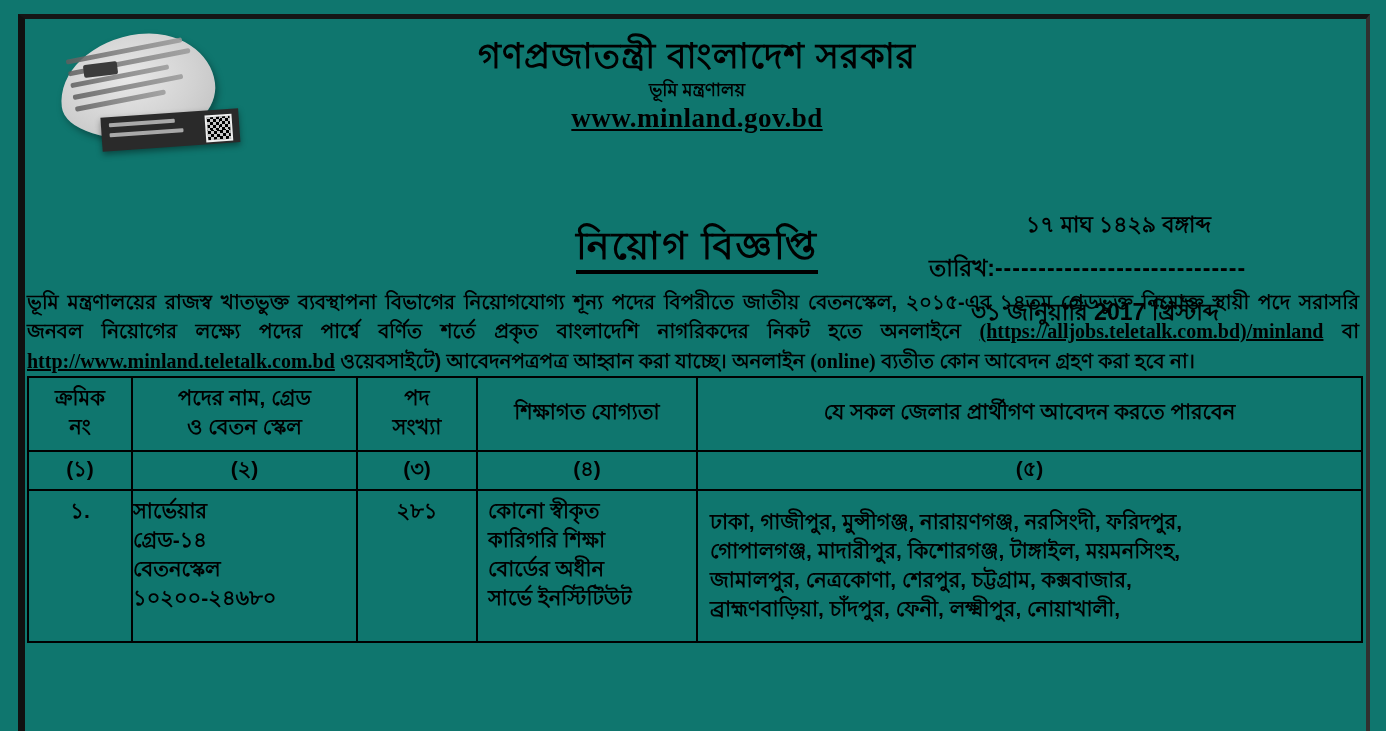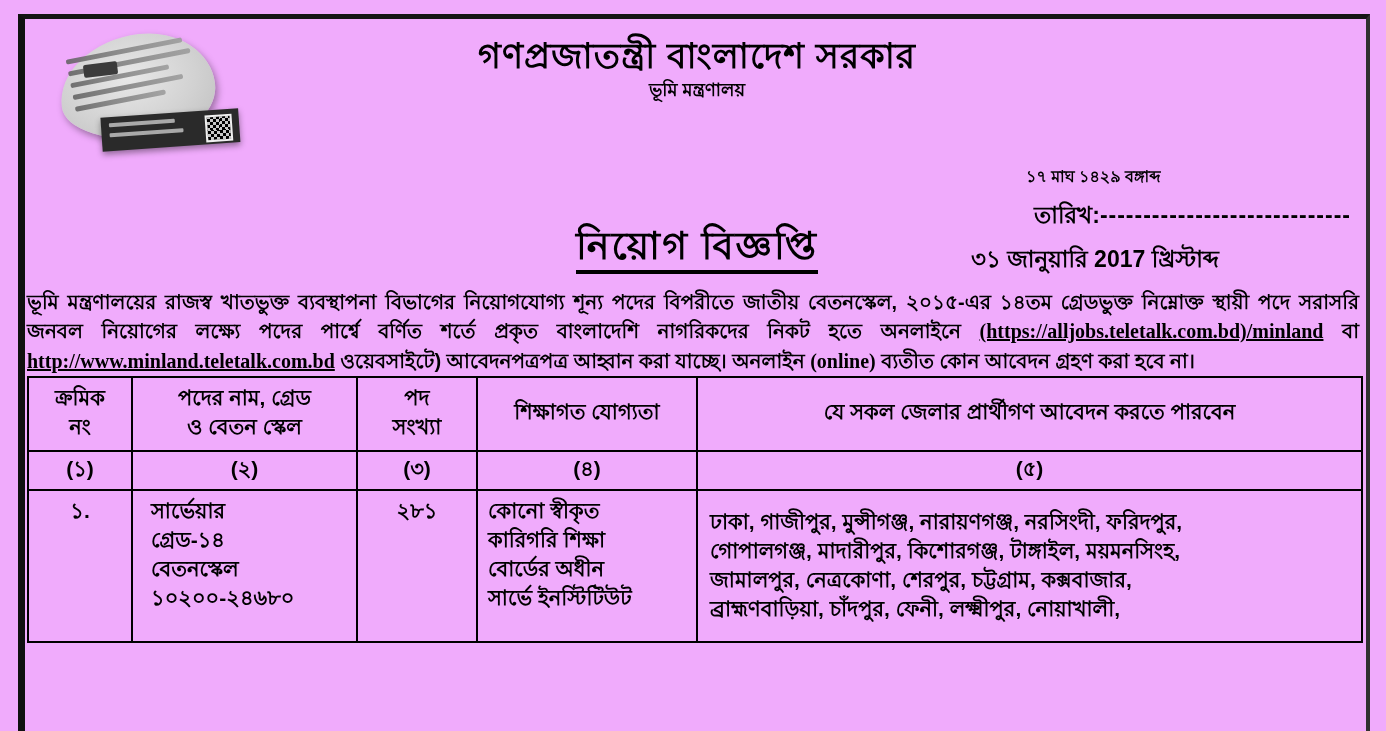--- a/index.html
+++ b/index.html
@@ -13,21 +13,21 @@
     overflow: hidden;
     font-family: "Liberation Serif", "DejaVu Serif", serif;
     color: #000000;
   }
 
   
   #page {
     position: relative;
     width: 1386px;
     height: 731px;
-    background: #f0abfc;
+    background: #0f766e;
     overflow: hidden;
   }
 
   
   .scan-frame {
     position: absolute;
     left: 18px;
     top: 14px;
     width: 1352px;
     height: 726px;
@@ -183,33 +183,33 @@
   }
   .date-block {
     position: absolute;
     right: 16px;
     top: -8px;
     width: 530px;
     text-align: left;
   }
   .bangla-date {
     font-family: "Liberation Sans", "DejaVu Sans", sans-serif;
-    font-size: 16px;
+    font-size: 22px;
     font-weight: bold;
     padding-left: 205px;
     white-space: nowrap;
+    margin-top: 43px;
   }
   .date-line {
     font-family: "Liberation Sans", "DejaVu Sans", sans-serif;
     font-size: 23px;
     font-weight: bold;
     margin-top: 6px;
     padding-left: 108px;
     white-space: nowrap;
-    text-align: right;
   }
   .date-line .dashes {
     letter-spacing: 1px;
   }
   .eng-date {
     font-family: "Liberation Sans", "DejaVu Sans", sans-serif;
     font-size: 23px;
     font-weight: bold;
     margin-top: 5px;
     padding-left: 150px;
@@ -276,21 +276,21 @@
   .col2 { width: 225px; }
   .col3 { width: 120px; }
   .col4 { width: 220px; }
   .col5 { width: auto; }
 
   td.num-row {
     text-align: center;
     padding: 6px 4px;
     font-size: 22px;
   }
-  td.c2 { padding: 6px 18px; }
+  td.c2 { padding: 6px 0; }
   td.c3 { text-align: center; padding: 6px 20px; font-size: 22px; }
   td.c4 {
     padding: 6px 10px;
     text-align: justify;
     text-justify: inter-word;
   }
   td.c5 {
     padding: 17px 12px;
     text-align: justify;
     text-justify: inter-word;
@@ -332,20 +332,21 @@
         <div class="strip">
           <div class="sl a"></div>
           <div class="sl b"></div>
           <div class="qr"></div>
         </div>
       </div>
 
       <div class="head-center">
         <div class="gov-title">গণপ্রজাতন্ত্রী বাংলাদেশ সরকার</div>
         <div class="ministry">ভূমি মন্ত্রণালয়</div>
+        <div class="website">www.minland.gov.bd</div>
       </div>
     </div>
 
     <div class="memo-row">
 
       <div class="date-block">
         <div class="bangla-date">১৭ মাঘ ১৪২৯ বঙ্গাব্দ</div>
         <div class="date-line">
           <span>তারিখ:</span><span class="dashes">-----------------------------</span>
         </div>

